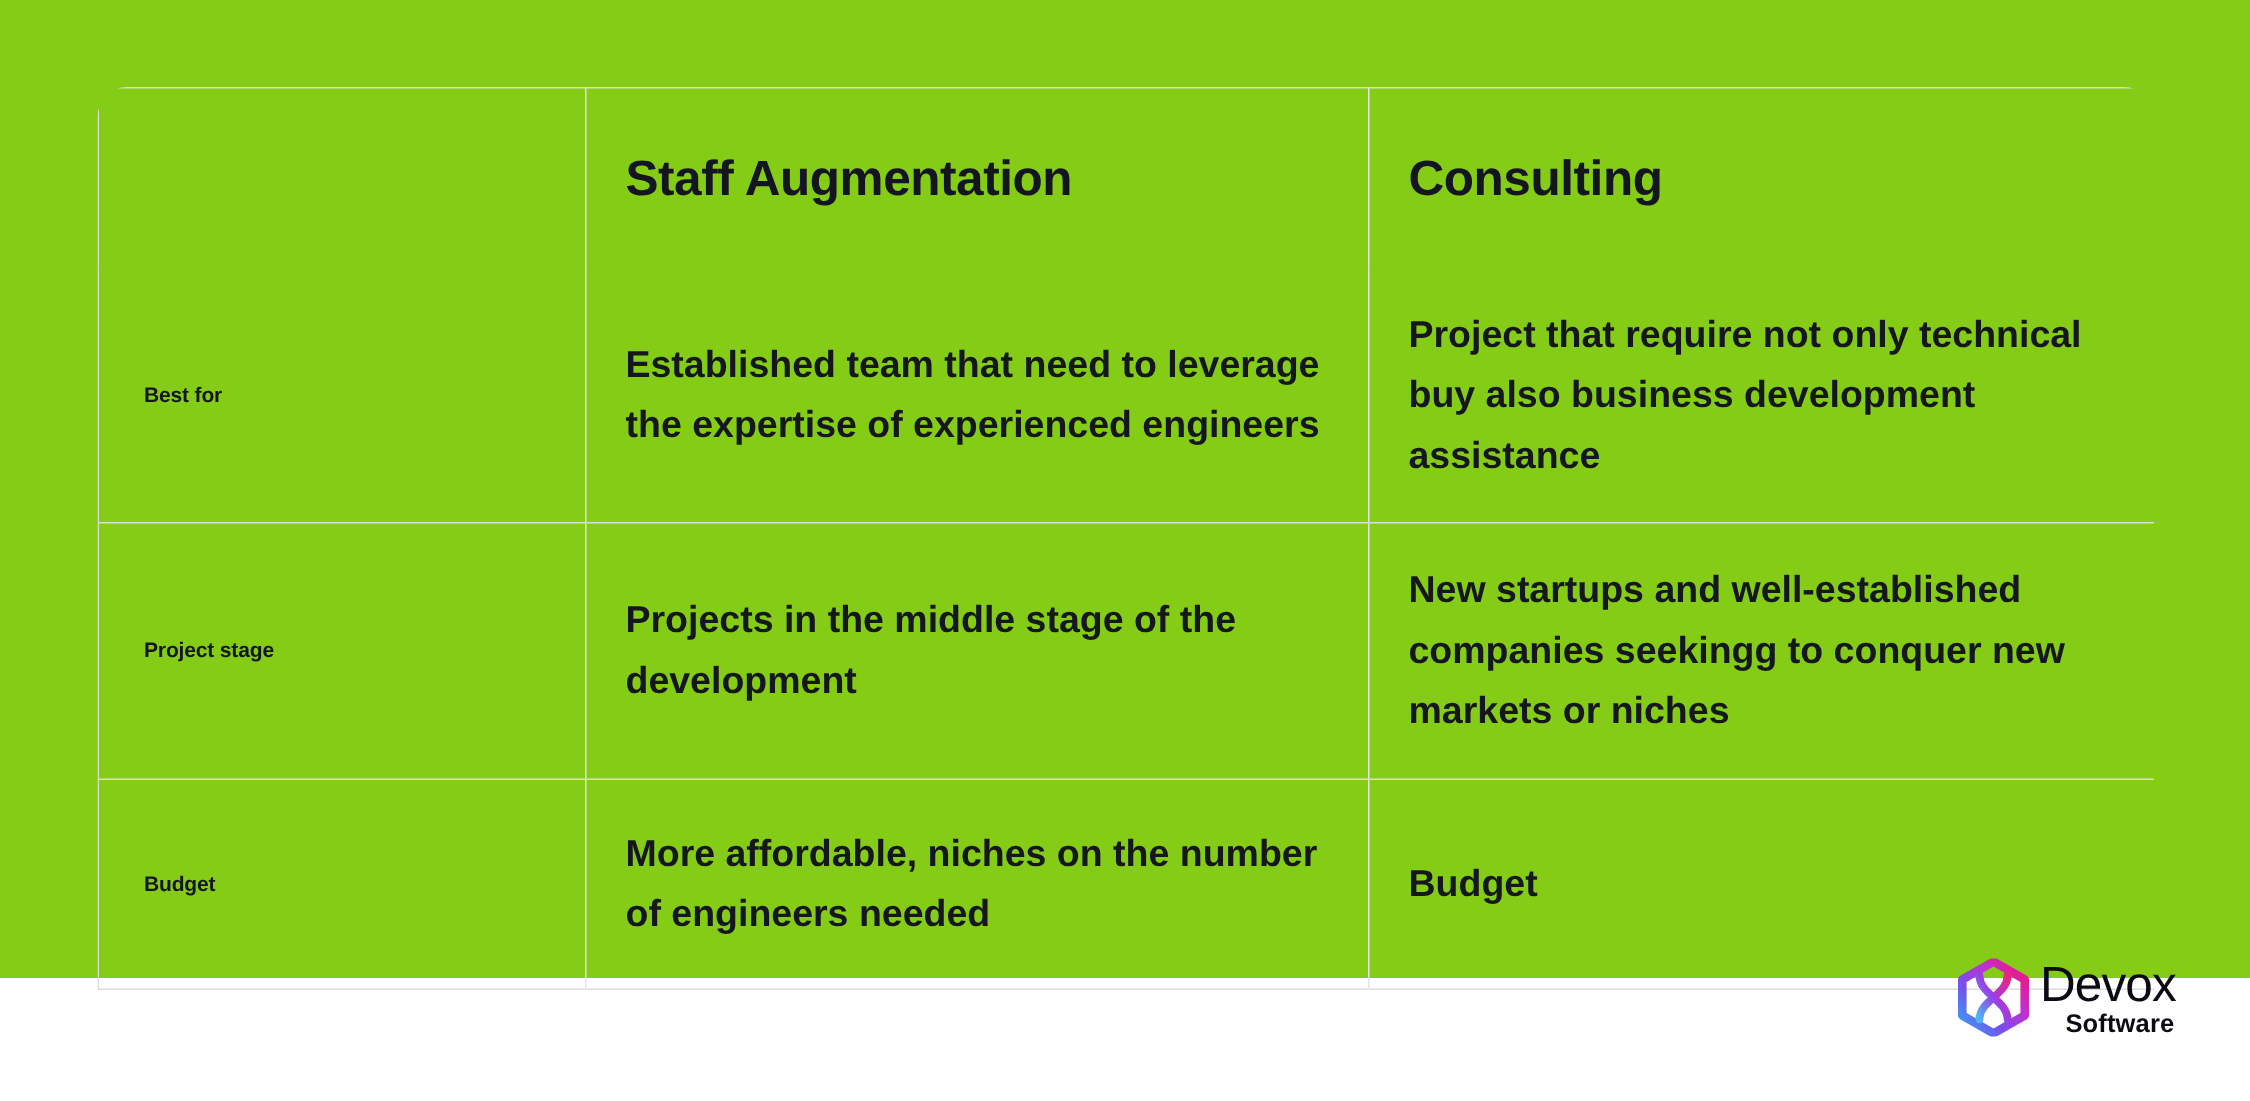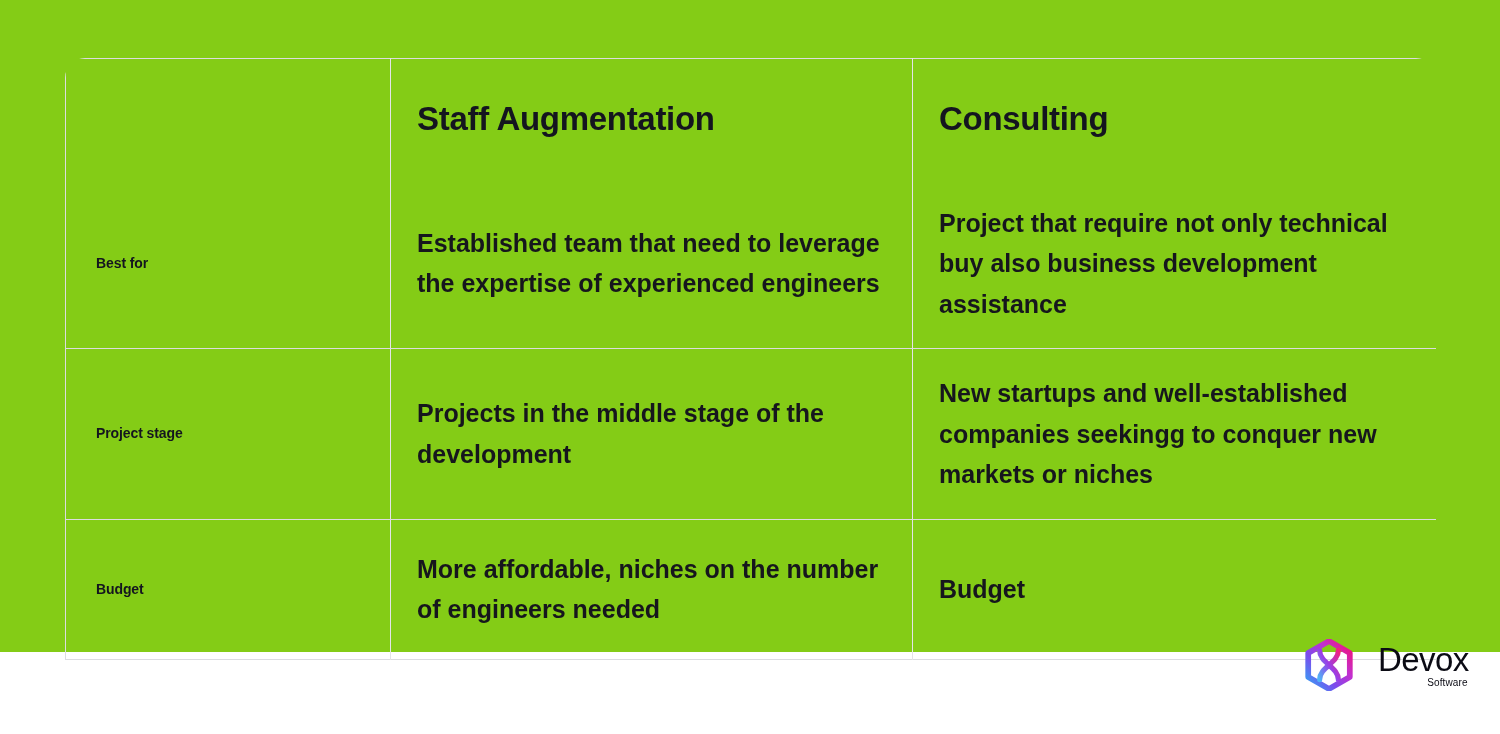--- a/index.html
+++ b/index.html
@@ -90,43 +90,43 @@
   
   .table-wrap { border-radius: 20px 20px 0 0; overflow: hidden; }
 
   
   .logo {
     position: absolute;
     left: 1303px;
     top: 639px;
     display: flex;
     align-items: center;
-    gap: 23px;
+    gap: 5px;
   }
 
   .logo-mark { width: 52px; height: 52px; display: block; }
 
   .logo-type {
     display: flex;
     flex-direction: column;
     align-items: flex-end;
     line-height: 1;
   }
 
   .logo-word {
     font-size: 33px;
     font-weight: 400;
     letter-spacing: -0.6px;
     color: #0b0b14;
     line-height: 1;
   }
 
   .logo-sub {
-    font-size: 10px;
-    font-weight: 400;
+    font-size: 17px;
+    font-weight: 700;
     color: #0b0b14;
     letter-spacing: 0.1px;
     margin-top: 2px;
     padding-right: 1px;
   }
 </style>
 </head>
 <body>
 
 <div class="page">

